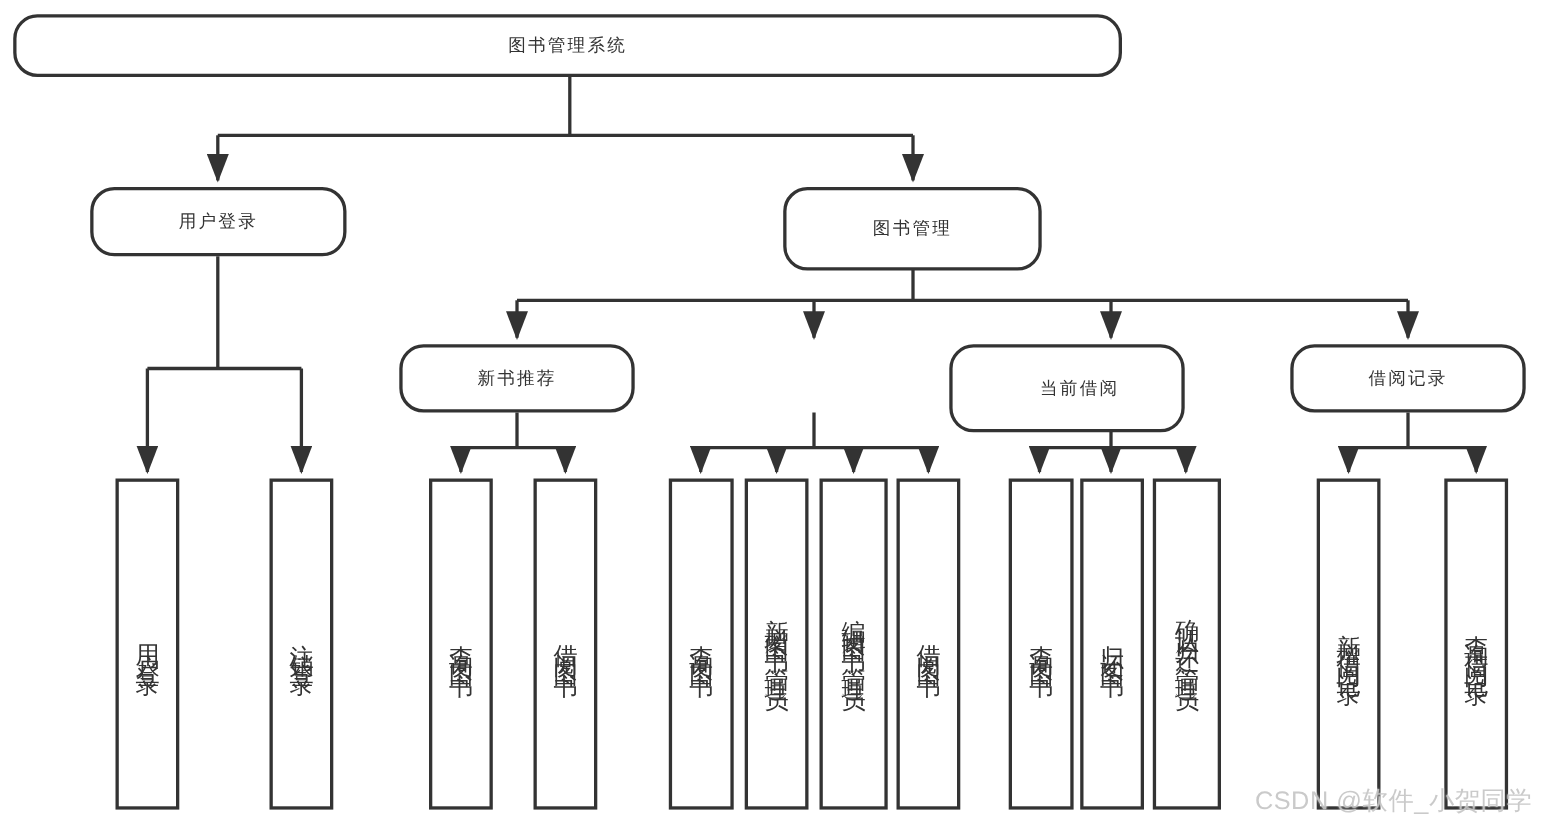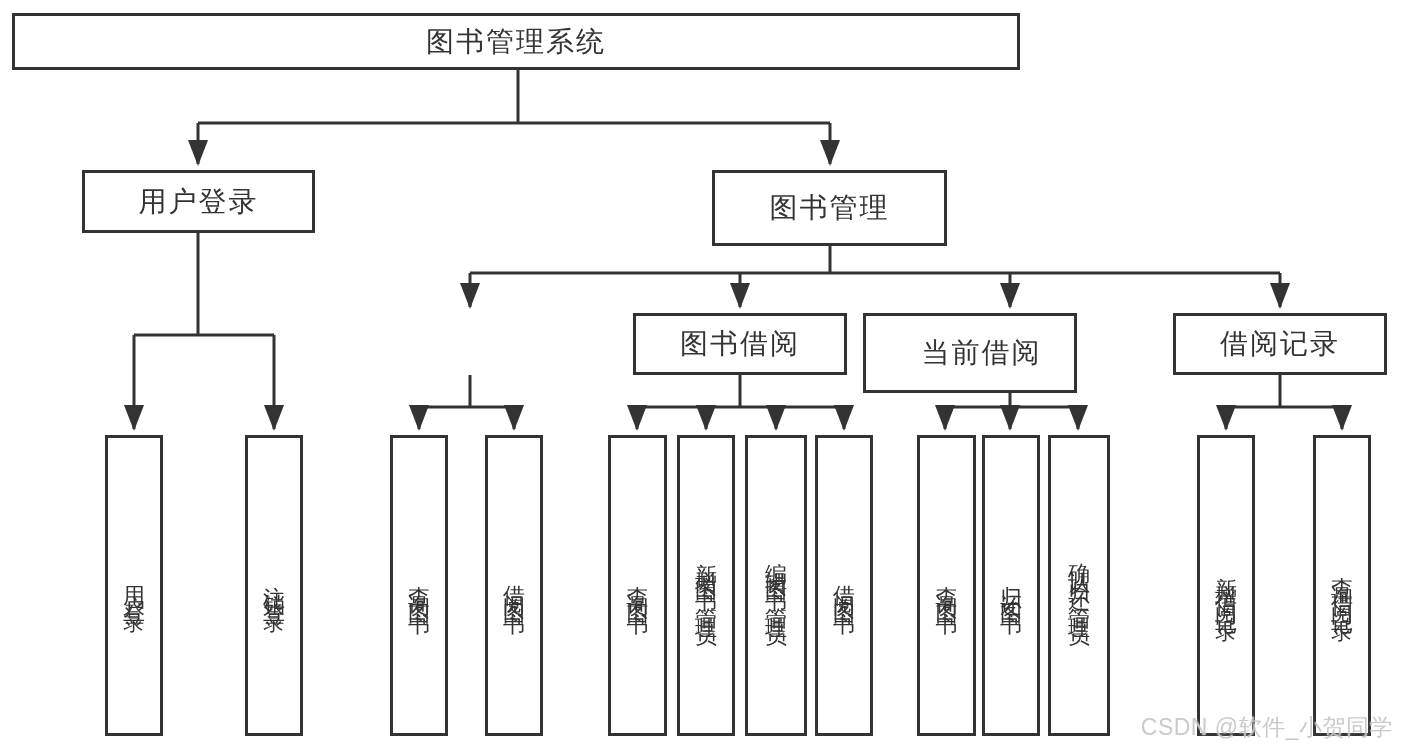--- a/index.html
+++ b/index.html
@@ -13,21 +13,21 @@
   svg.wires { position:absolute; left:0; top:0; width:1405px; height:747px; z-index:0; }
   svg.wires path { stroke:var(--ink,#333333); stroke-width:3; fill:none; }
   svg.wires marker path { fill:var(--ink,#333333); stroke:none; }
   .node {
     position:absolute; box-sizing:border-box;
     border:3px solid var(--ink,#333333);
     background:var(--bg,#ffffff);
     display:flex; align-items:center; justify-content:center;
     z-index:1;
   }
-  .hbox { font-size:28px; letter-spacing:2px; }
+  .hbox { font-size:16px; letter-spacing:2px;border-radius:22px; }
   .vbox {
     font-size:22px;
     writing-mode:vertical-rl;
     text-orientation:mixed;
     letter-spacing:9px;
     line-height:1.1;
     white-space:nowrap;
   }
   .watermark {
     position:absolute; right:12px; bottom:4px; z-index:5;
@@ -102,21 +102,21 @@
       <path d="M1226 407 V429" marker-end="url(#arrow)"></path>
       <path d="M1342 407 V429" marker-end="url(#arrow)"></path>
     </g>
   </svg>
 
   <div class="node hbox" style="left:12px; top:13px; width:1008px; height:57px;">图书管理系统</div>
 
   <div class="node hbox" style="left:82px; top:170px; width:233px; height:63px;">用户登录</div>
   <div class="node hbox" style="left:712px; top:170px; width:235px; height:76px;">图书管理</div>
 
-  <div class="node hbox" style="left:633px; top:313px; width:214px; height:62px;">图书借阅</div>
+  <div class="node hbox" style="left:363px; top:313px; width:214px; height:62px;">新书推荐</div>
   <div class="node hbox" style="left:863px; top:313px; width:214px; height:80px;padding-left:23px;">当前借阅</div>
   <div class="node hbox" style="left:1173px; top:313px; width:214px; height:62px;">借阅记录</div>
 
   <div class="node vbox" style="left:105px; top:435px; width:58px; height:301px;">用户登录</div>
   <div class="node vbox" style="left:245px; top:435px; width:58px; height:301px;">注销登录</div>
 
   <div class="node vbox" style="left:390px; top:435px; width:58px; height:301px;">查询图书</div>
   <div class="node vbox" style="left:485px; top:435px; width:58px; height:301px;">借阅图书</div>
 
   <div class="node vbox" style="left:608px; top:435px; width:59px; height:301px;">查询图书</div>

